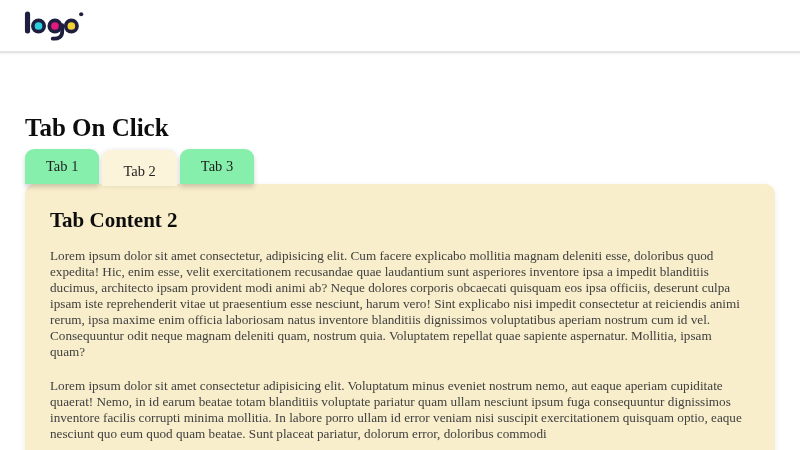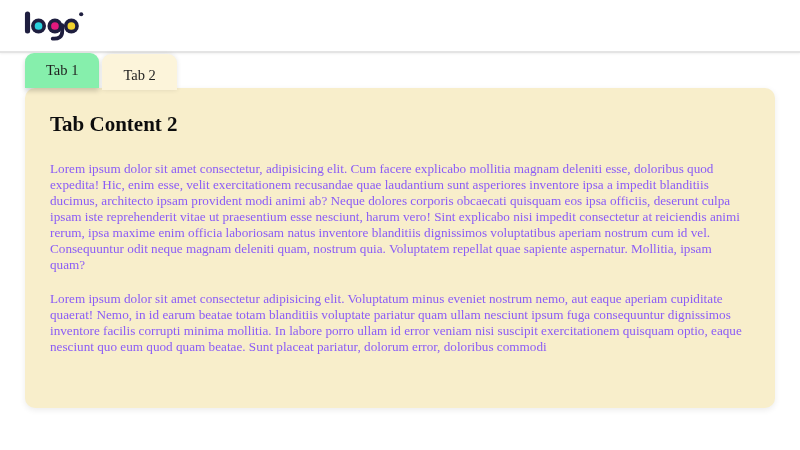--- a/index.html
+++ b/index.html
@@ -82,26 +82,26 @@
     box-shadow: 0 2px 6px rgba(0,0,0,0.08);
     position: relative;
     z-index: 1;
     min-height: 320px;
   }
   .panel-title {
     font-size: 21px;
     line-height: 24px;
     font-weight: bold;
     color: #0d0d0d;
-    margin: 0 0 25px 0;
+    margin: 0 0 16px 0;
   }
   .panel p {
     font-size: 13.2px;
     line-height: 16px;
-    color: #8b5cf6;
+    color: #404040;
     margin: 0 0 18px 0;
   }
 </style>
 </head>
 <body>
 
 <header class="site-header">
   <a class="logo">
     <span class="sr-only">logo</span>
     <svg width="60" height="31" viewBox="0 0 64 32" aria-hidden="true">
@@ -117,24 +117,26 @@
 
       <circle cx="50.5" cy="16.5" r="8" fill="#1e1e3f"></circle>
       <circle cx="50.5" cy="16.5" r="4.1" fill="#f2d22e"></circle>
 
       <circle cx="61" cy="4" r="2.2" fill="#1e1e3f"></circle>
     </svg>
   </a>
 </header>
 
 <main class="main">
+  <h1 class="page-title">Tab On Click</h1>
 
   <div class="tab-bar">
     <button class="tab">Tab 1</button>
     <button class="tab tab--active">Tab 2</button>
+    <button class="tab">Tab 3</button>
   </div>
 
   <section class="panel">
     <h2 class="panel-title">Tab Content 2</h2>
     <p>Lorem ipsum dolor sit amet consectetur, adipisicing elit. Cum facere explicabo mollitia magnam deleniti esse, doloribus quod expedita! Hic, enim esse, velit exercitationem recusandae quae laudantium sunt asperiores inventore ipsa a impedit blanditiis ducimus, architecto ipsam provident modi animi ab? Neque dolores corporis obcaecati quisquam eos ipsa officiis, deserunt culpa ipsam iste reprehenderit vitae ut praesentium esse nesciunt, harum vero! Sint explicabo nisi impedit consectetur at reiciendis animi rerum, ipsa maxime enim officia laboriosam natus inventore blanditiis dignissimos voluptatibus aperiam nostrum cum id vel. Consequuntur odit neque magnam deleniti quam, nostrum quia. Voluptatem repellat quae sapiente aspernatur. Mollitia, ipsam quam?</p>
     <p>Lorem ipsum dolor sit amet consectetur adipisicing elit. Voluptatum minus eveniet nostrum nemo, aut eaque aperiam cupiditate quaerat! Nemo, in id earum beatae totam blanditiis voluptate pariatur quam ullam nesciunt ipsum fuga consequuntur dignissimos inventore facilis corrupti minima mollitia. In labore porro ullam id error veniam nisi suscipit exercitationem quisquam optio, eaque nesciunt quo eum quod quam beatae. Sunt placeat pariatur, dolorum error, doloribus commodi</p>
   </section>
 </main>
 
 </body></html>

